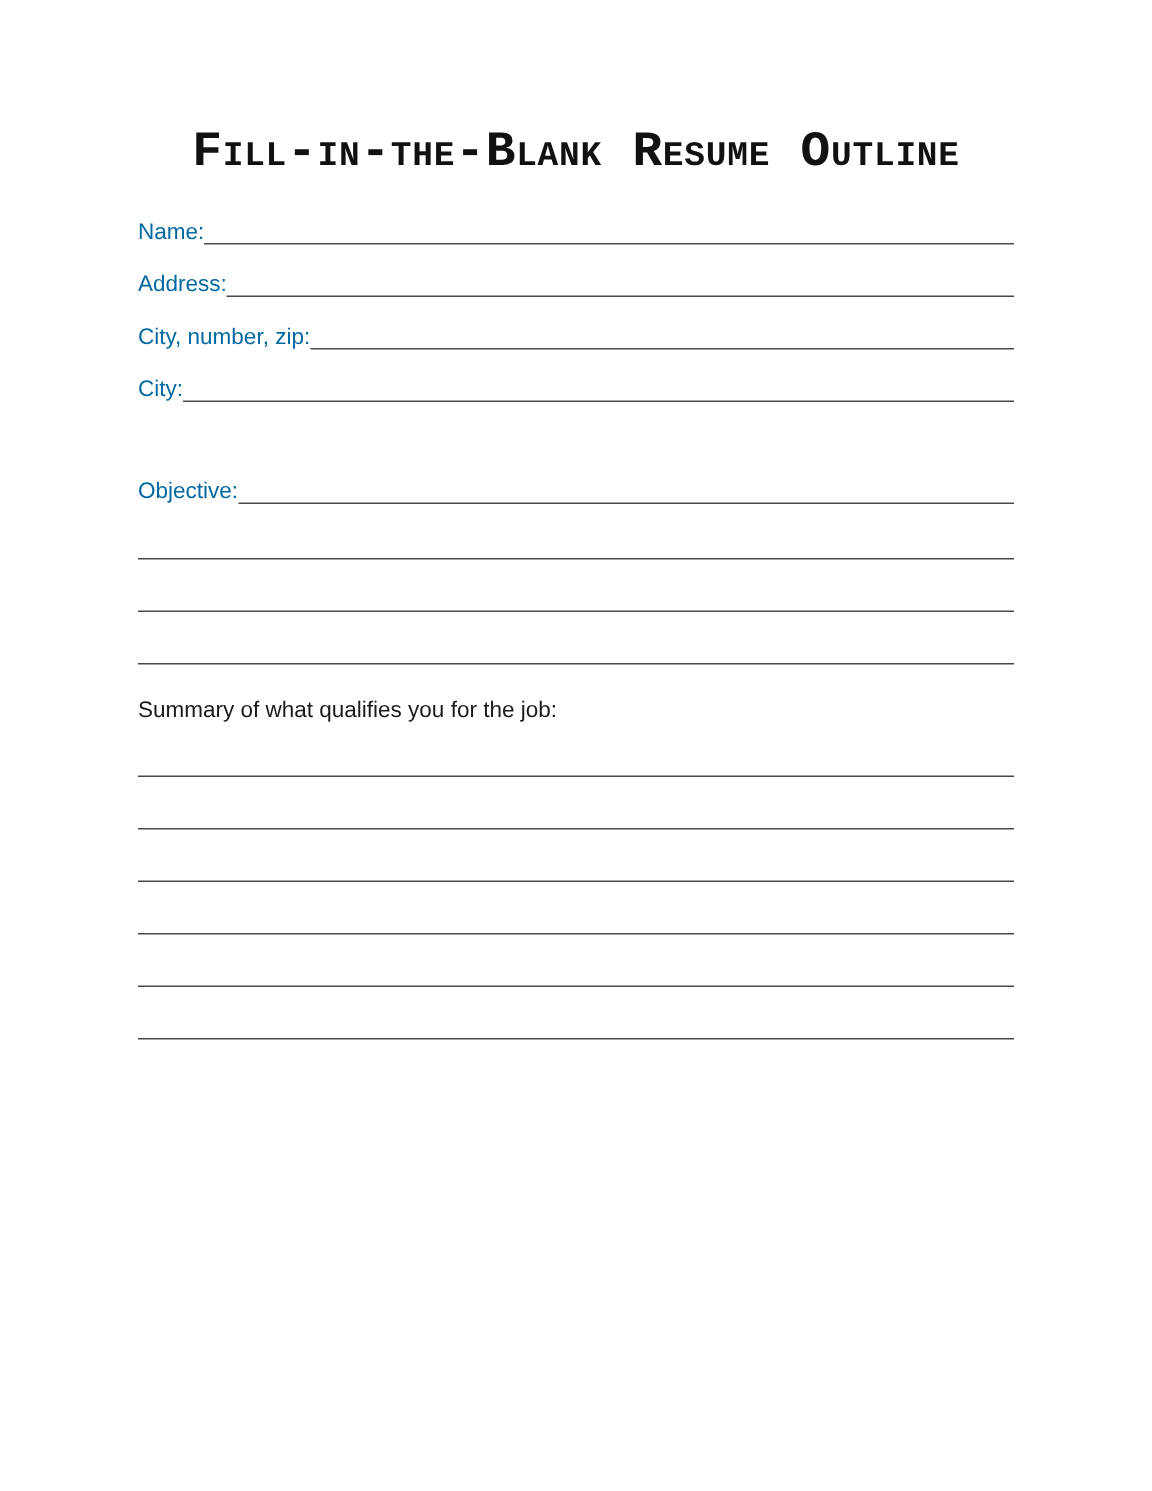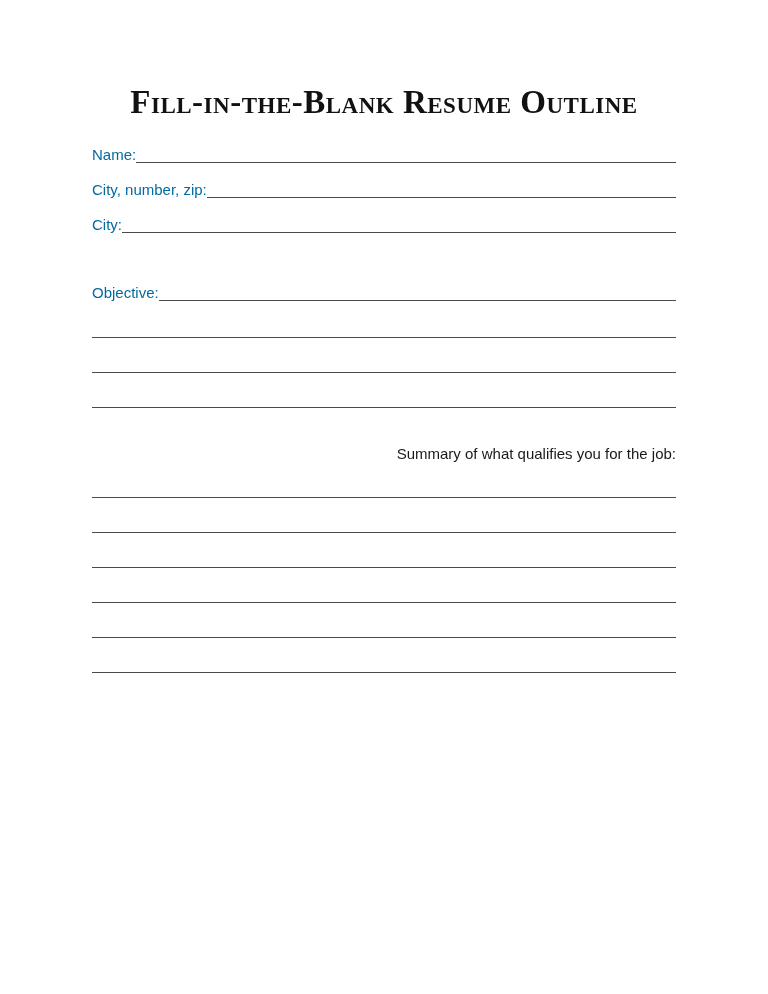--- a/index.html
+++ b/index.html
@@ -12,21 +12,21 @@
     color: #1a1a1a;
     box-sizing: border-box;
     overflow: hidden;
   }
   .content {
     padding: 0 92px;
   }
   .doc-title {
     margin-top: 84px;
     text-align: center;
-    font-family: Liberation Serif, serif;
+    font-family: Liberation Mono, monospace;
     font-variant: small-caps;
     font-weight: bold;
     font-size: 33px;
     line-height: 36px;
     letter-spacing: 0.5px;
     color: #111111;
     white-space: nowrap;
   }
   .contact-block { margin-top: 10px; }
   .form-row {
@@ -46,39 +46,42 @@
     margin-bottom: 2px;
     height: 14px;
   }
   .objective-block { margin-top: 33px; text-align: center; }
   .blank-line {
     height: 35px;
     border-bottom: 1px solid #4a4a4a;
     box-sizing: border-box;
   }
   .section-label {
-    margin-top: 37px;
+    margin-top: 22px;
     font-size: 15px;
     line-height: 18px;
     color: #1a1a1a;
-    text-align: right;
   }
   .summary-lines { margin-top: 0; }
 </style>
 </head>
 <body>
 
 <div class="page">
   <div class="content">
 
     <div class="doc-title">Fill-in-the-Blank Resume Outline</div>
 
     <div class="contact-block">
       <div class="form-row">
         <span class="label">Name:</span>
+        <span class="write-line"></span>
+      </div>
+      <div class="form-row">
+        <span class="label">Address:</span>
         <span class="write-line"></span>
       </div>
       <div class="form-row">
         <span class="label">City, number, zip:</span>
         <span class="write-line"></span>
       </div>
       <div class="form-row">
         <span class="label">City:</span>
         <span class="write-line"></span>
       </div>

